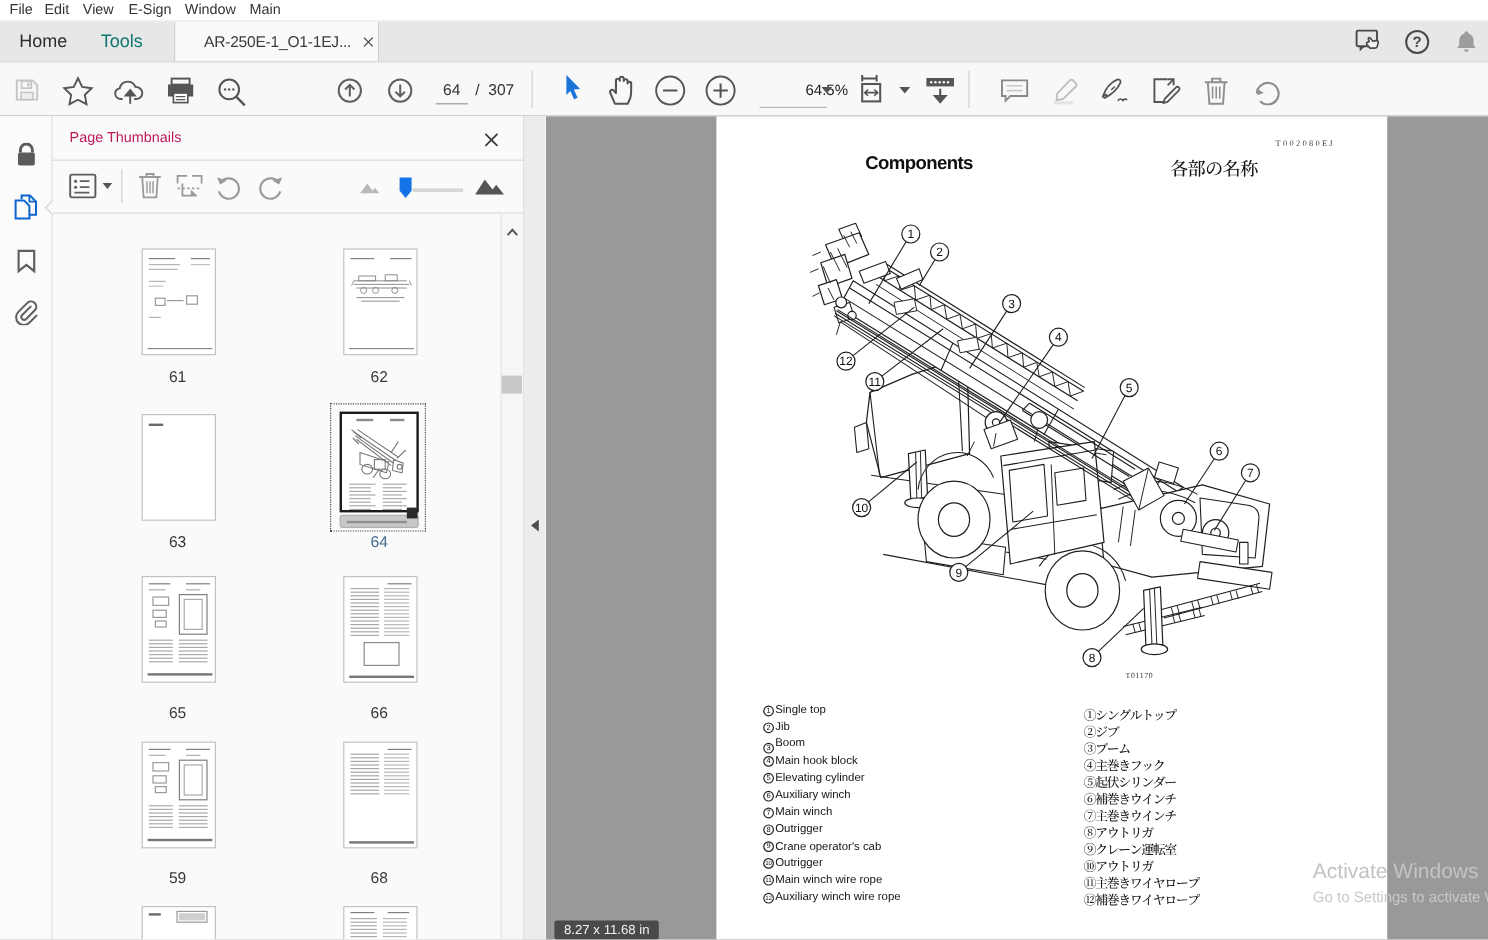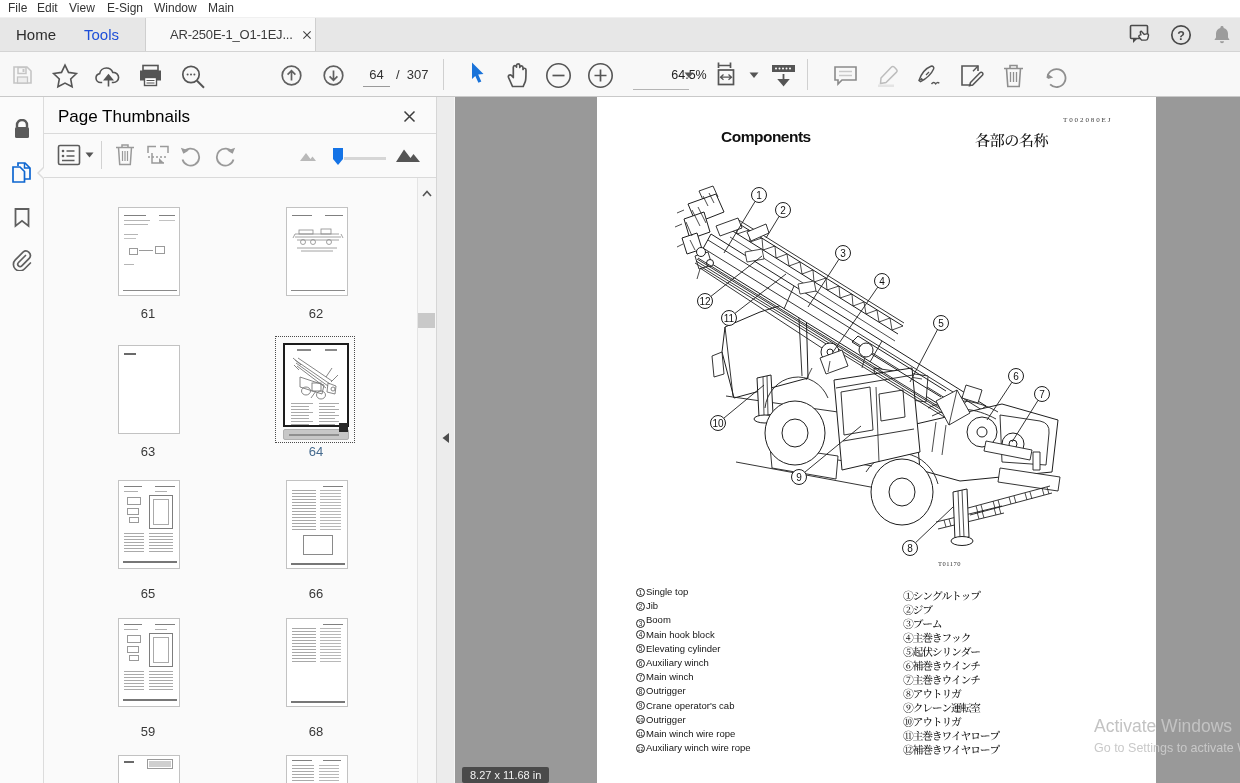--- a/index.html
+++ b/index.html
@@ -13,21 +13,21 @@
   <div class="abs" style="left:8px;top:1px;font-size:12px;color:#333;">File</div>
   <div class="abs" style="left:37px;top:1px;font-size:12px;color:#333;">Edit</div>
   <div class="abs" style="left:69px;top:1px;font-size:12px;color:#333;">View</div>
   <div class="abs" style="left:107px;top:1px;font-size:12px;color:#333;">E-Sign</div>
   <div class="abs" style="left:154px;top:1px;font-size:12px;color:#333;">Window</div>
   <div class="abs" style="left:208px;top:1px;font-size:12px;color:#333;">Main</div>
 </div>
 
 <div class="abs" style="left:0;top:17px;width:1240px;height:34px;background:#e7e7e7;border-top:1px solid #f0f0f0;box-sizing:border-box;">
   <div class="abs" style="left:16px;top:8px;font-size:15px;color:#2d2d2d;">Home</div>
-  <div class="abs" style="left:84px;top:8px;font-size:15px;color:#1d4ed8;">Tools</div>
+  <div class="abs" style="left:84px;top:8px;font-size:15px;color:#0f766e;">Tools</div>
   <div class="abs" style="left:145px;top:0;width:171px;height:34px;background:#f9f9f9;border-left:1px solid #cfcfcf;border-right:1px solid #cfcfcf;box-sizing:border-box;padding-left:48px;">
     <div class="abs" style="left:24px;top:9px;font-size:13px;color:#3b3b3b;letter-spacing:-0.2px;">AR-250E-1_O1-1EJ...</div>
     <svg class="abs" style="left:156px;top:12px;" width="10" height="10" viewBox="0 0 11 11">
         <path d="M1.5 1.5L9.5 9.5M9.5 1.5L1.5 9.5" stroke="#444" stroke-width="1.2"></path>
       </svg>
   </div>
 
   <svg class="abs" style="left:1129px;top:6px;" width="24" height="22" viewBox="0 0 24 22">
     <rect x="1.5" y="1.5" width="17" height="13" rx="1" fill="none" stroke="#4a4a4a" stroke-width="1.6"></rect>
     <path d="M4 14.5 L4 19 L8.5 14.5" fill="#4a4a4a"></path>
@@ -187,21 +187,21 @@
 
   <svg class="ic" style="left:11px;top:152px" width="22" height="22" viewBox="0 0 22 22">
     <path d="M14.5 6.5l-7 7a2.3 2.3 0 0 0 3.3 3.3l7.4-7.4a4.4 4.4 0 0 0-6.2-6.2L4.3 10.9a6.4 6.4 0 0 0 9.1 9.1l6-6" fill="none" stroke="#5f5f5f" stroke-width="1.7" stroke-linecap="round"></path>
   </svg>
 
   <div class="abs" style="left:37px;top:69px;width:0;height:0;border-top:7px solid transparent;border-bottom:7px solid transparent;border-right:7px solid #dcdcdc;"></div>
   <div class="abs" style="left:38.5px;top:70px;width:0;height:0;border-top:6px solid transparent;border-bottom:6px solid transparent;border-right:6px solid #fafafa;"></div>
 </div>
 
 <div class="abs" style="left:44px;top:97px;width:393px;height:686px;background:#fafafa;border-right:1px solid #d6d6d6;box-sizing:border-box;">
-  <div class="abs" style="left:14px;top:10px;font-size:17px;color:#000000;">Page Thumbnails</div>
+  <div class="abs" style="left:14px;top:10px;font-size:12px;color:#be185d;">Page Thumbnails</div>
   <svg class="abs" style="left:359px;top:13px" width="13" height="13" viewBox="0 0 13 13">
       <path d="M1.5 1.5l10 10M11.5 1.5l-10 10" stroke="#3c3c3c" stroke-width="1.5"></path>
     </svg>
   <div class="abs" style="left:0px;top:36px;width:392px;height:1px;background:#dadada;"></div>
 
   <svg class="abs" style="left:13px;top:47px" width="24" height="22" viewBox="0 0 24 22">
     <rect x="1.5" y="1.5" width="21" height="19" rx="1.5" fill="none" stroke="#5c5c5c" stroke-width="1.6"></rect>
     <circle cx="6" cy="7" r="1.3" fill="#5c5c5c"></circle>
       <circle cx="6" cy="12" r="1.3" fill="#5c5c5c"></circle>
     <path d="M9.5 7h8M9.5 12h8M5 16.5h12.5" stroke="#5c5c5c" stroke-width="1.4"></path>

